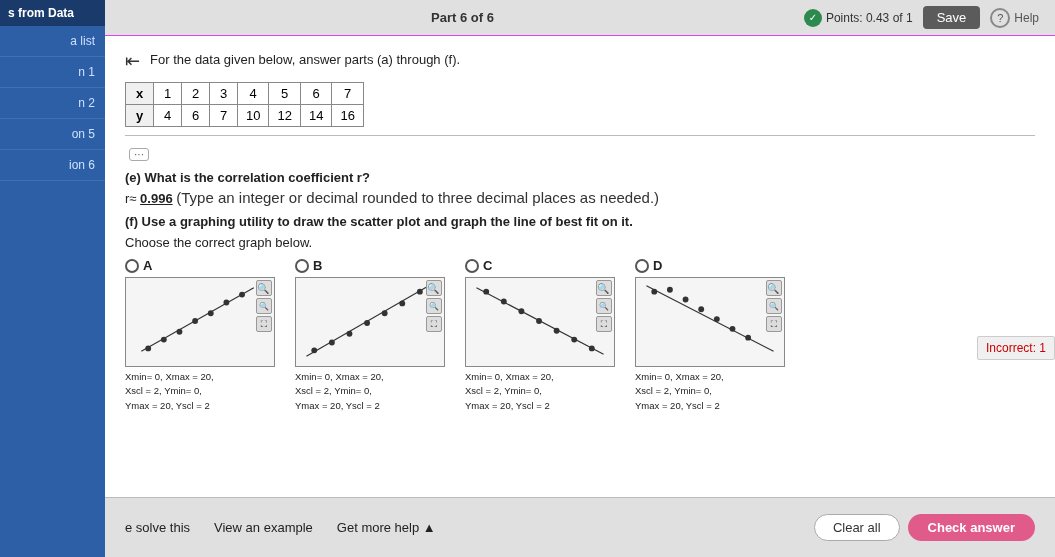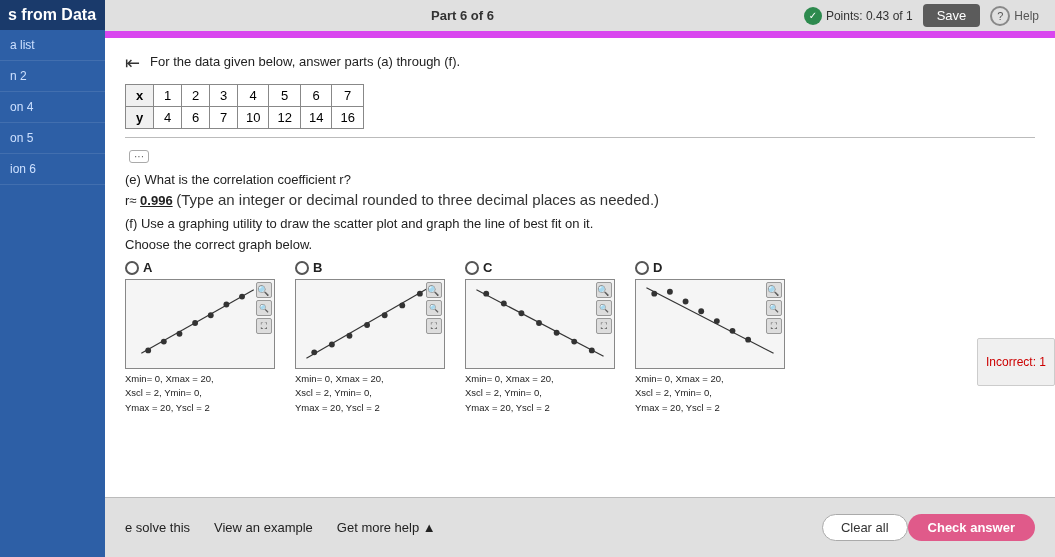--- a/index.html
+++ b/index.html
@@ -19,48 +19,49 @@
       background: #2d5fa6;
       height: 100%;
       display: flex;
       flex-direction: column;
       color: white;
       font-size: 13px;
     }
     .sidebar-header {
       background: #1a3a6b;
       padding: 6px 8px;
-      font-size: 16px;
+      font-size: 12px;
       font-weight: bold;
       color: white;
     }
     .sidebar-item {
       padding: 8px 10px;
       color: #cce0ff;
       font-size: 12px;
       cursor: pointer;
       border-bottom: 1px solid rgba(255,255,255,0.1);
+      text-align: right;
     }
 
     
     .main-wrapper {
       flex: 1;
       display: flex;
       flex-direction: column;
       background: #e8e8e8;
     }
 
     
     .topbar {
       background: #e0e0e0;
       display: flex;
       align-items: center;
       justify-content: space-between;
       padding: 4px 16px;
-      border-bottom: 7px solid #d946ef;
+      border-bottom: 1px solid #d946ef;
       min-height: 36px;
       gap: 23px;
     }
     .topbar-left { font-size: 13px; color: #333; }
     .topbar-center { font-size: 13px; color: #333; font-weight: bold; }
     .topbar-right { display: flex; align-items: center; gap: 10px; }
     .points-badge {
       display: flex; align-items: center; gap: 4px;
       font-size: 12px; color: #333;
     }
@@ -142,20 +143,21 @@
     }
 
     
     .part-section {
       margin-bottom: 8px;
     }
     .part-label {
       font-size: 13px;
       color: #222;
       margin-bottom: 4px;
+      font-weight: bold;
     }
     .answer-line {
       font-size: 13px;
       color: #222;
       margin-bottom: 6px;
     }
     .underline-val {
       text-decoration: underline;
       font-weight: bold;
       margin-top: 19px;
@@ -240,21 +242,21 @@
       height: 100%;
     }
 
     
     .incorrect-badge {
       position: absolute;
       right: 0;
       top: 300px;
       background: #f0f0f0;
       border: 1px solid #ccc;
-      padding: 16px 8px;
+      padding: 4px 8px;
       font-size: 12px;
       color: #c00;
       border-radius: 2px;
     }
 
     
     .bottom-bar {
       background: #e0e0e0;
       display: flex;
       align-items: center;
@@ -269,21 +271,21 @@
       align-items: center;
     }
     .bottom-link {
       font-size: 13px;
       color: #222;
       cursor: pointer;
       text-decoration: none;
     }
     .bottom-right {
       display: flex;
-      gap: 0;
+      gap: 8px;
       align-items: center;
     }
     .clear-btn {
       background: white;
       border: 1px solid #aaa;
       border-radius: 20px;
       padding: 5px 18px;
       font-size: 13px;
       color: #333;
       cursor: pointer;
@@ -310,22 +312,22 @@
       cursor: pointer;
       margin-left: 4px;
     }
   </style>
 </head>
 <body>
 
 <div class="sidebar">
   <div class="sidebar-header">s from Data</div>
   <div class="sidebar-item">a list</div>
+  <div class="sidebar-item">n 1</div>
   <div class="sidebar-item">n 2</div>
-  <div class="sidebar-item">on 4</div>
   <div class="sidebar-item">on 5</div>
   <div class="sidebar-item">ion 6</div>
 </div>
 
 <div class="main-wrapper">
 
   <div class="topbar">
     <div class="topbar-left"></div>
     <div class="topbar-center">Part 6 of 6</div>
     <div class="topbar-right">

